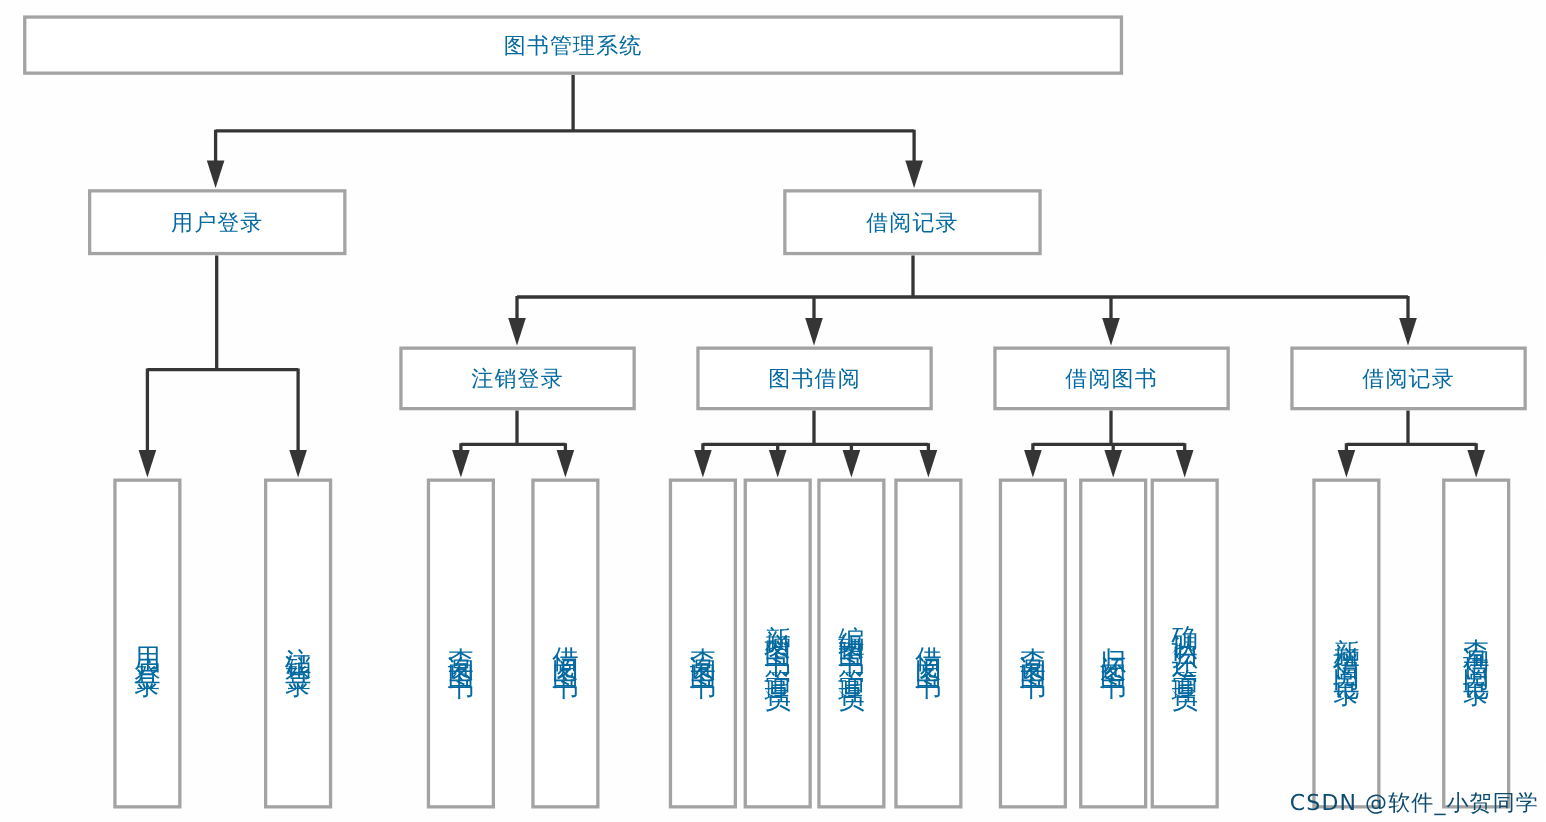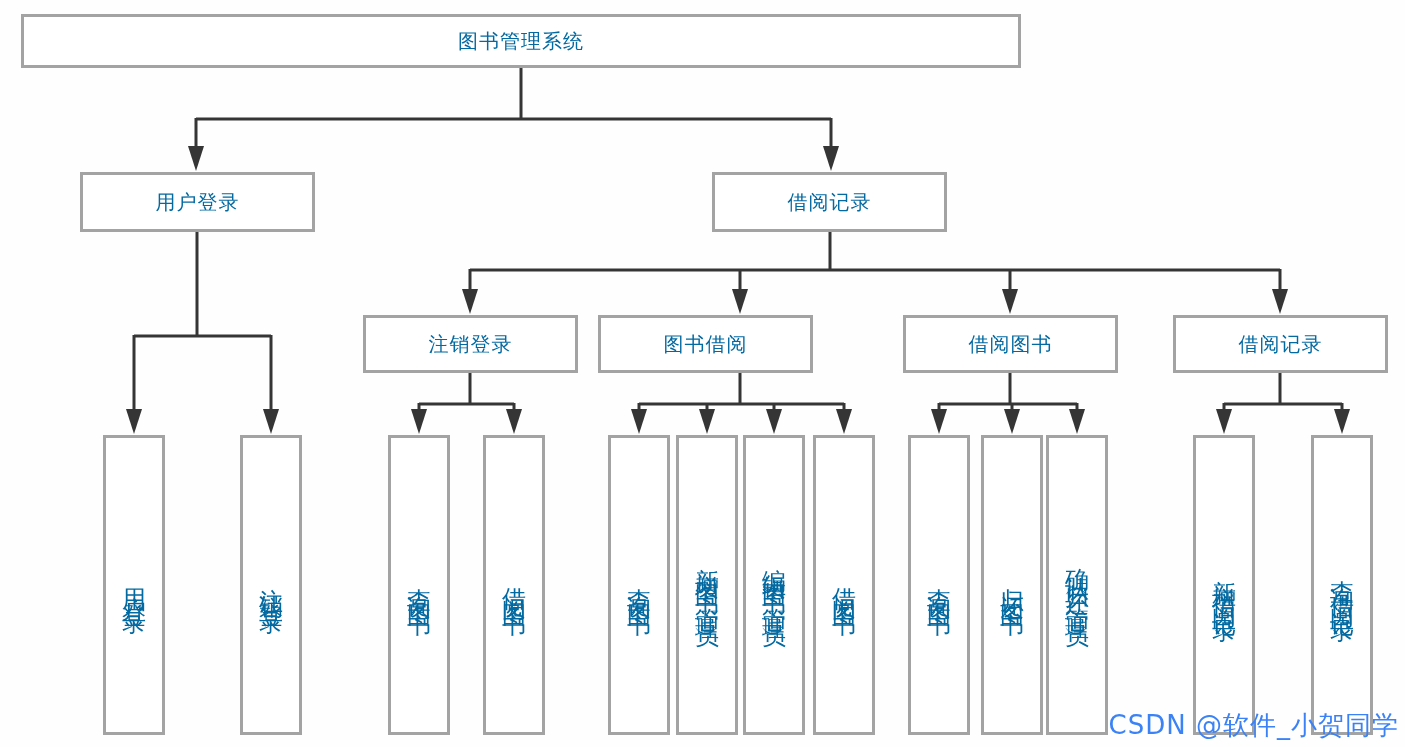--- a/index.html
+++ b/index.html
@@ -45,22 +45,22 @@
     text-orientation: mixed;
     font-size: 24px;
     letter-spacing: 8px;
     line-height: 1;
     white-space: normal;
   }
   .watermark {
     position: absolute;
     right: 6px;
     bottom: 4px;
-    font-size: 26px;
-    color: #3b82f6;
+    font-size: 20px;
+    color: #0c4a6e;
     letter-spacing: 1px;
     pointer-events: none;
     margin-top: 12px;
   }
 </style>
 </head>
 <body>
 
 <div class="canvas">
 
@@ -114,21 +114,21 @@
   <div class="node lvl2" style="left:80px">
     <span class="lbl">用户登录</span>
   </div>
   <div class="node lvl2" style="left:712px">
     <span class="lbl">借阅记录</span>
   </div>
 
   <div class="node lvl3" style="left:363px">
     <span class="lbl">注销登录</span>
   </div>
-  <div class="node lvl3" style="left:598px">
+  <div class="node lvl3" style="left:633px">
     <span class="lbl">图书借阅</span>
   </div>
   <div class="node lvl3" style="left:903px">
     <span class="lbl">借阅图书</span>
   </div>
   <div class="node lvl3" style="left:1173px">
     <span class="lbl">借阅记录</span>
   </div>
 
   <div class="node leaf" style="left:103px">

